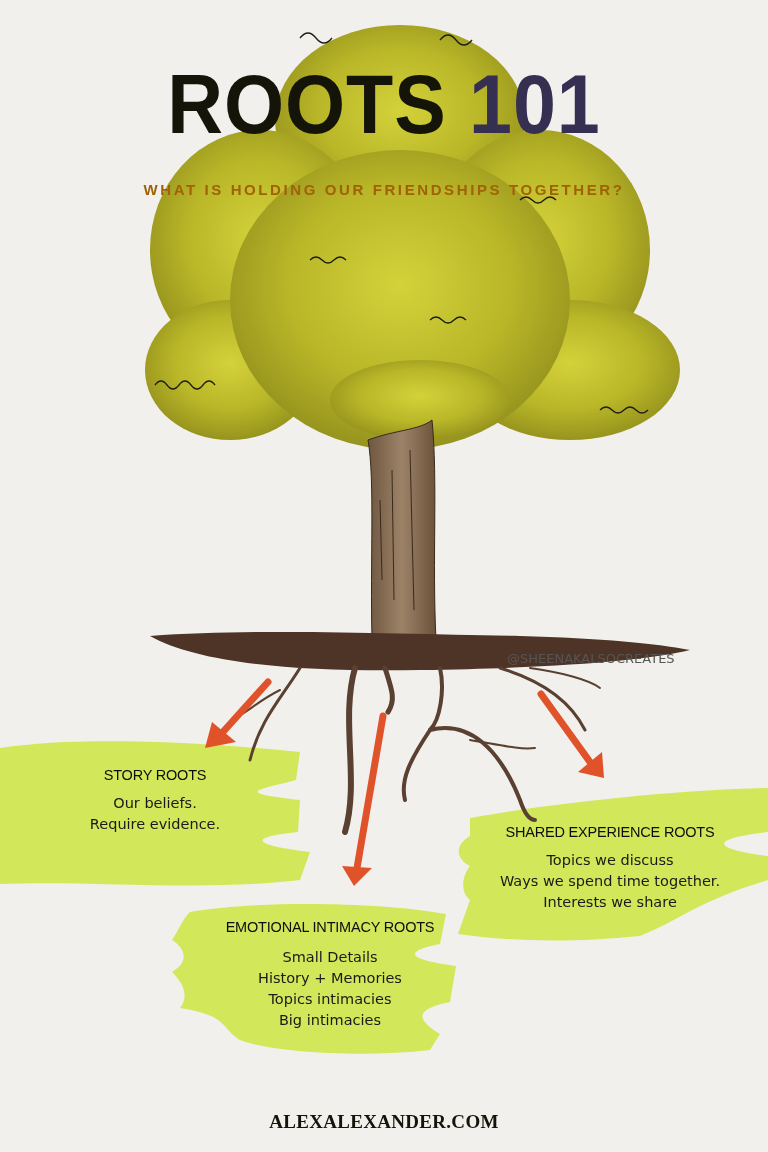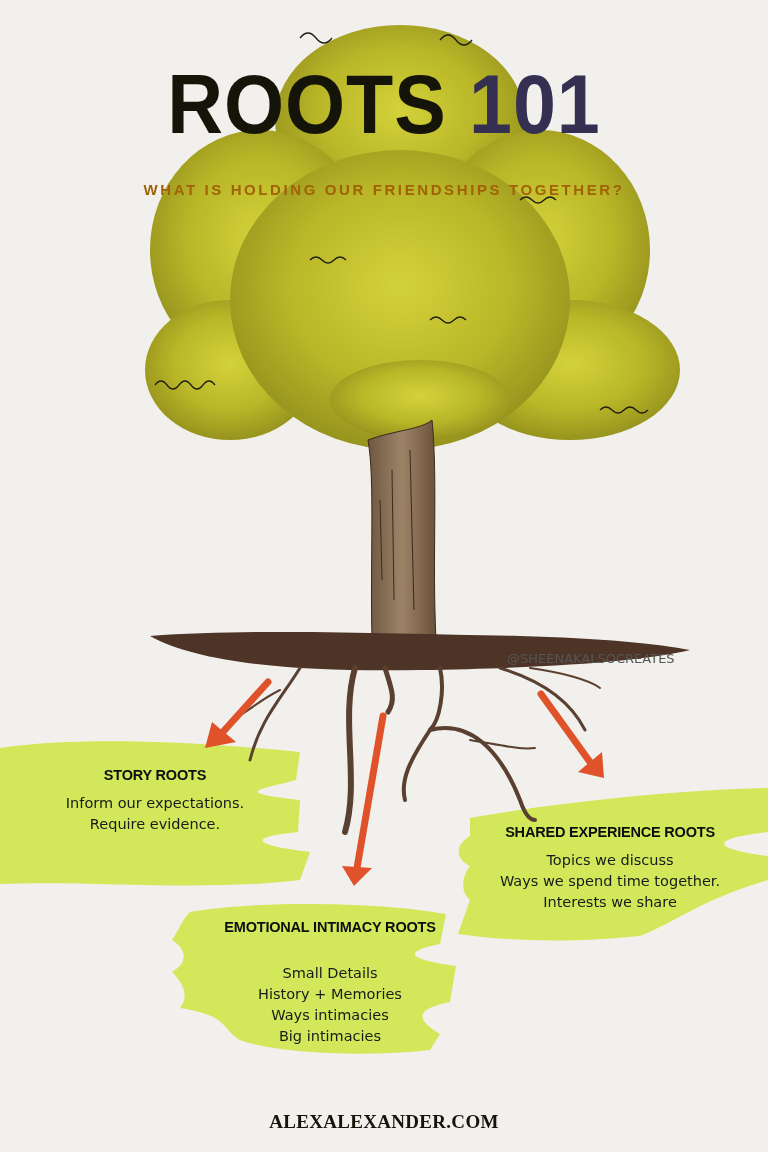--- a/index.html
+++ b/index.html
@@ -20,21 +20,21 @@
       position: absolute; left: 0; top: 181px; width: 768px; text-align: center;
       font-family: "Liberation Sans", sans-serif; font-weight: 700;
       font-size: 15px; letter-spacing: 2.6px; color: #a16207;
     }
     .credit {
       position: absolute; left: 507px; top: 651px;
       font-family: "DejaVu Sans", sans-serif; font-size: 13px; color: #555;
     }
     .box { position: absolute; text-align: center; color: #1a1a1a; }
     .box h3 {
-      margin: 0 0 10px 0; font-family: "Liberation Sans", sans-serif; font-weight: 700;
+      margin: 0 0 10px 0; font-family: "Liberation Sans", sans-serif; font-weight: 400;
       font-size: 14.5px; letter-spacing: -0.2px; color: #0e0e0e;
     }
     .box p { margin: 0; font-family: "DejaVu Sans", sans-serif; font-size: 14.5px; line-height: 21px; }
     .footer {
       position: absolute; left: 0; top: 1111px; width: 768px; text-align: center;
       font-family: Liberation Serif, serif; font-weight: 900; font-size: 19px;
       color: #141409; letter-spacing: 0.3px;
     }
   </style>
 </head>
@@ -113,32 +113,32 @@
 <div class="title">
   <span class="w1">ROOTS</span>
   <span class="w2">101</span>
 </div>
 <div class="subtitle">WHAT IS HOLDING OUR FRIENDSHIPS TOGETHER?</div>
 
 <div class="credit">@SHEENAKALSOCREATES</div>
 
 <div class="box" style="left:10px; top:767px; width:290px;">
   <h3>STORY ROOTS</h3>
-  <p>Inform our expectations.</p>
+  <p>Our beliefs.</p>
   <p>Require evidence.</p>
 </div>
 
 <div class="box" style="left:460px; top:824px; width:300px;">
   <h3>SHARED EXPERIENCE ROOTS</h3>
   <p>Topics we discuss</p>
   <p>Ways we spend time together.</p>
   <p>Interests we share</p>
 </div>
 
 <div class="box" style="left:190px; top:919px; width:280px;">
-  <h3 style="margin-bottom:28px;">EMOTIONAL INTIMACY ROOTS</h3>
+  <h3 style="margin-bottom:12px;">EMOTIONAL INTIMACY ROOTS</h3>
   <p>Small Details</p>
   <p>History + Memories</p>
-  <p>Ways intimacies</p>
+  <p>Topics intimacies</p>
   <p>Big intimacies</p>
 </div>
 
 <div class="footer">ALEXALEXANDER.COM</div>
 
 </body></html>

